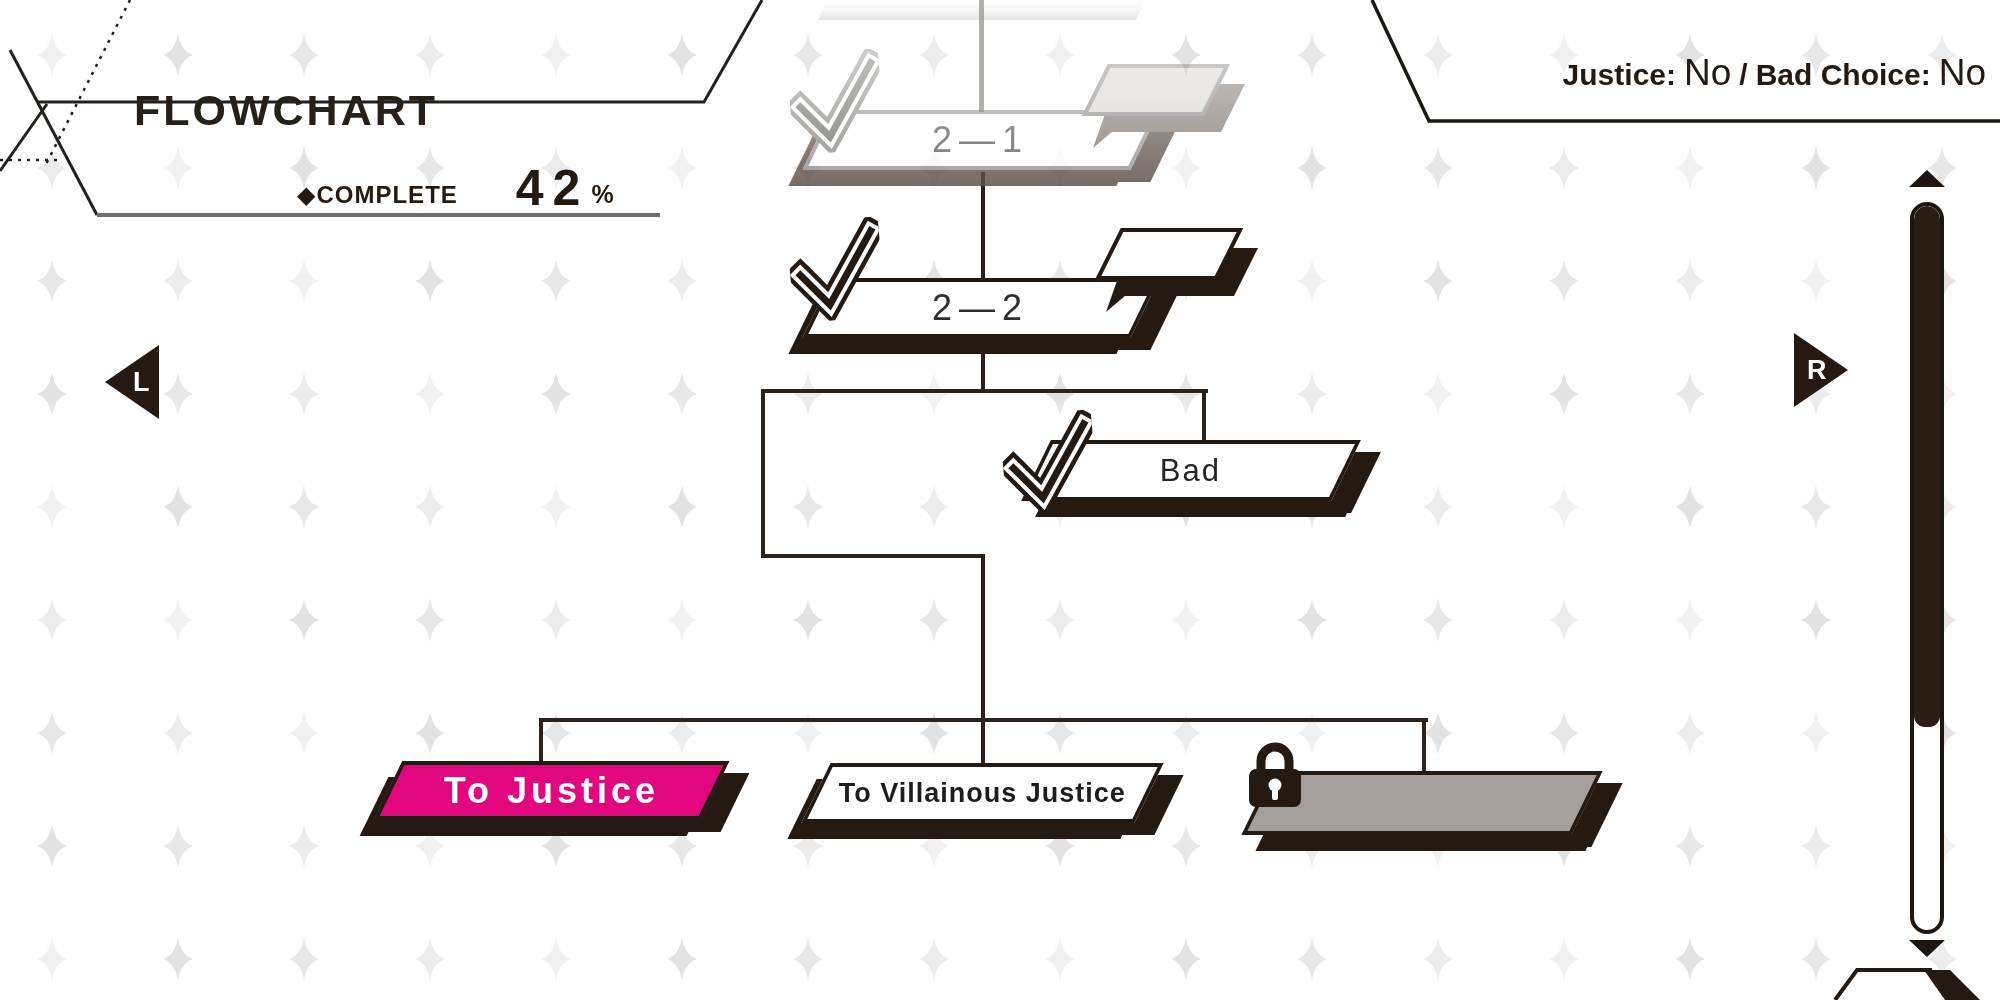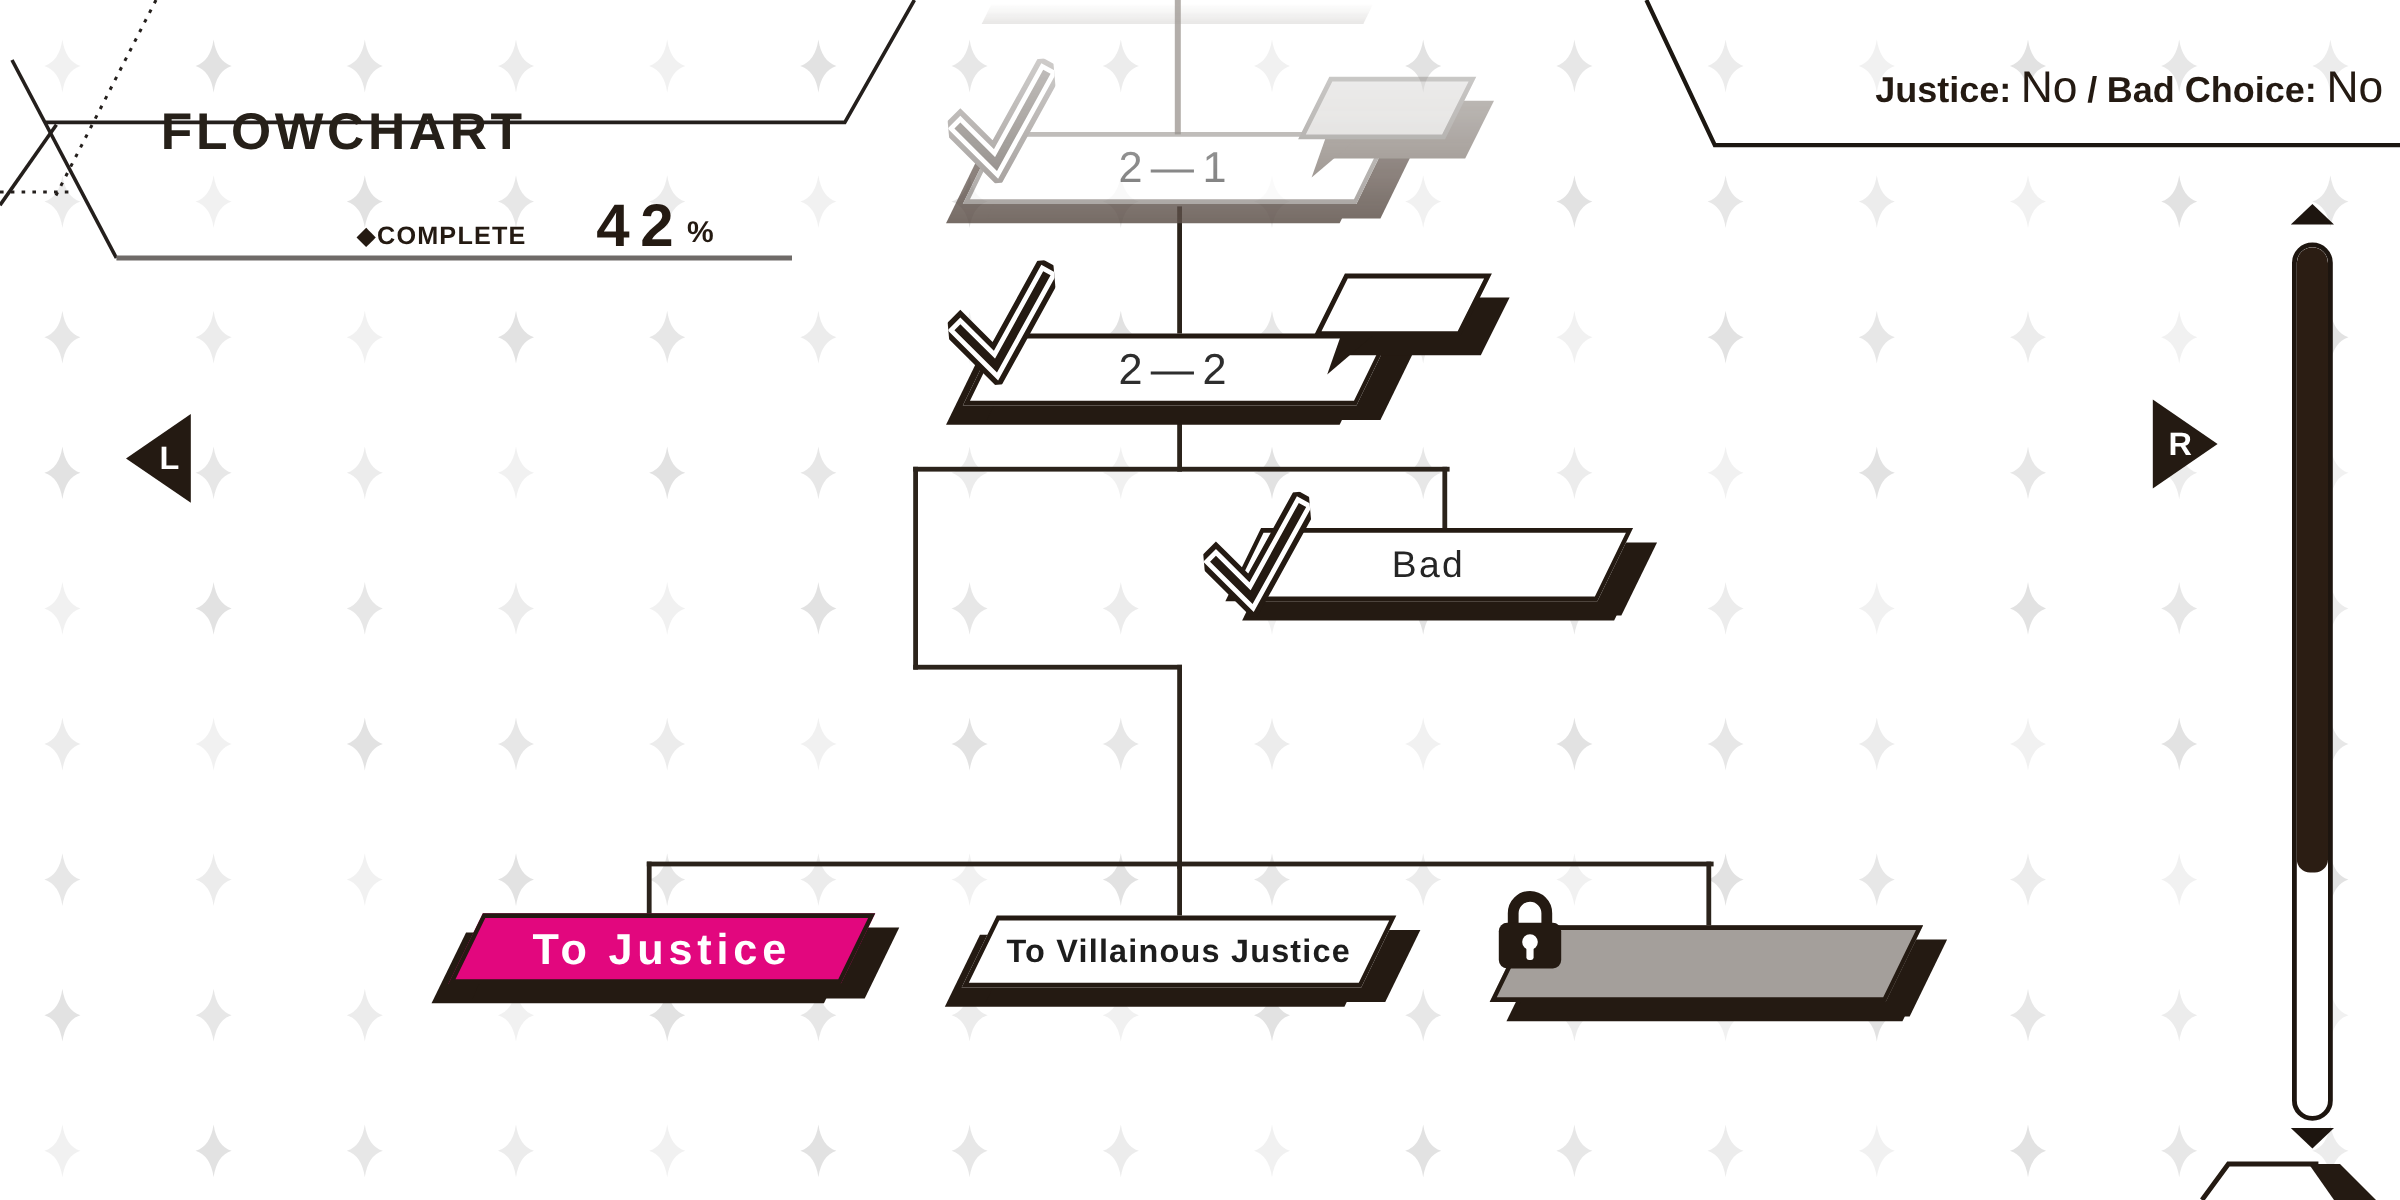--- a/index.html
+++ b/index.html
@@ -3,21 +3,21 @@
 <meta charset="utf-8">
 <style>
   html,body{margin:0;padding:0;background:#ffffff;}
   .stage{position:relative;width:2000px;height:1000px;overflow:hidden;background:#ffffff;
          font-family:"Liberation Sans","DejaVu Sans",sans-serif;color:#241a12;}
   svg.layer{position:absolute;left:0;top:0;}
 
   
   .title{position:absolute;left:134px;top:38px;font-size:43px;font-weight:700;letter-spacing:3px;color:#262019;margin-top:48px;}
   .complete-row{position:absolute;left:297px;top:168px;display:flex;align-items:flex-end;}
-  .complete-label{font-size:21px;font-weight:700;letter-spacing:1px;}
+  .complete-label{font-size:24px;font-weight:700;letter-spacing:1px;}
   .complete-value{font-size:50px;font-weight:700;letter-spacing:9px;line-height:.82;margin-left:58px;}
   .complete-unit{font-size:25px;font-weight:700;margin-left:2px;}
   .status-bar{position:absolute;left:1420px;top:52px;width:566px;display:flex;justify-content:flex-end;
               align-items:baseline;gap:8px;white-space:nowrap;}
   .status-label{font-size:30px;font-weight:700;}
   .status-value{font-size:37px;font-weight:400;}
 
   
   .cline{position:absolute;background:#2b231b;}
   .cline.faded{background:#b3aeaa;}

